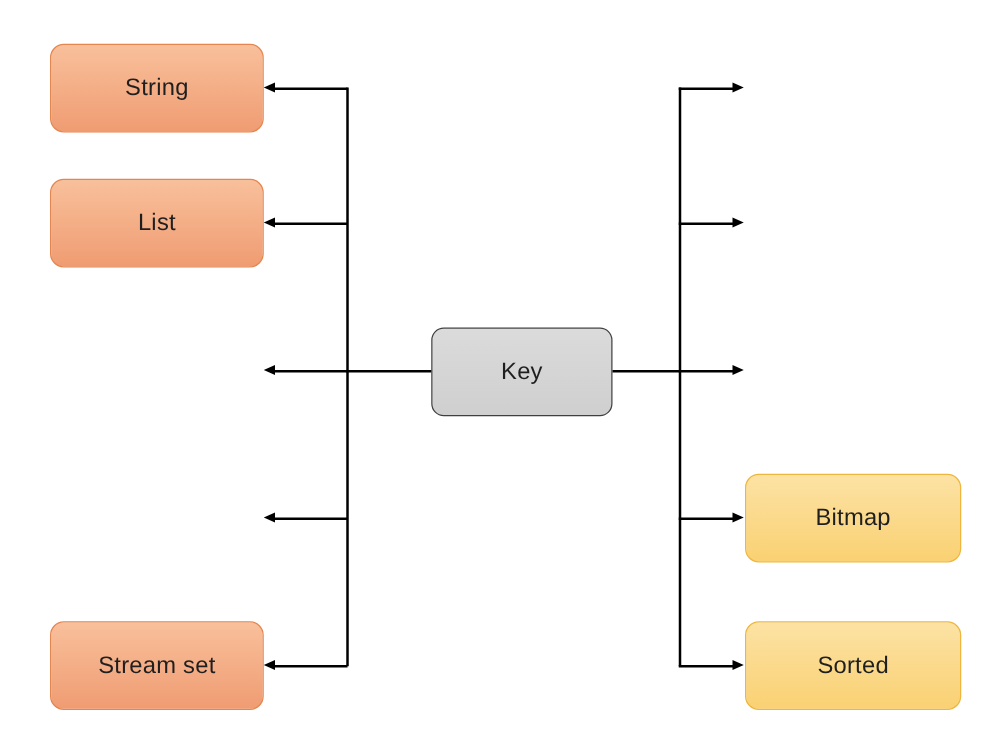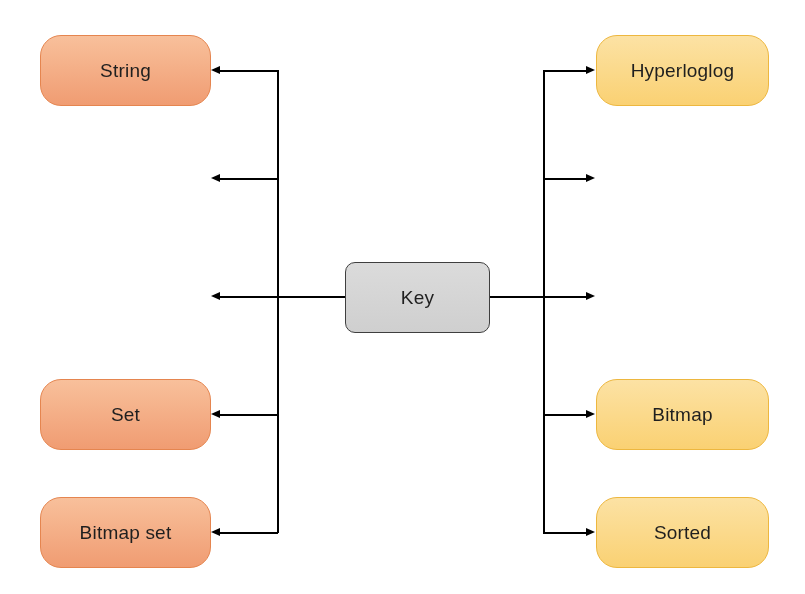--- a/index.html
+++ b/index.html
@@ -15,21 +15,21 @@
     background: #ffffff;
     overflow: hidden;
   }
   .node {
     position: absolute;
     display: flex;
     align-items: center;
     justify-content: center;
     font-size: 19px;
     color: #1f1f1f;
-    border-radius: 21px;
+    border-radius: 11px;
     box-sizing: border-box;
     letter-spacing: 0.2px;
   }
   .node.left {
     left: 40px;
     width: 171px;
     height: 71px;
     background: linear-gradient(to bottom, var(--left-top, #F8C09B), var(--left-bottom, #F09C72));
     border: 1.5px solid var(--left-border, #E5854F);
   }
@@ -78,24 +78,23 @@
     border-bottom: 4.5px solid transparent;
     border-left: 9px solid var(--line, #000000);
   }
 </style>
 </head>
 <body>
 
 <div id="canvas">
 
   <div class="node left" style="top:35px">String</div>
-  <div class="node left" style="top:379px">Set</div>
-  <div class="node left" style="top:497px">Bitmap set</div>
+  <div class="node left" style="top:143px">List</div>
+  <div class="node left" style="top:497px">Stream set</div>
 
-  <div class="node right" style="top:35px">Hyperloglog</div>
   <div class="node right" style="top:379px">Bitmap</div>
   <div class="node right" style="top:497px">Sorted</div>
 
   <div class="node center">Key</div>
 
   <div class="vline" style="left:277px; top:70px; height:463px"></div>
 
   <div class="vline" style="left:543px; top:70px; height:463px"></div>
 
   <div class="hline thick" style="left:277px; top:295.5px; width:68px"></div>

